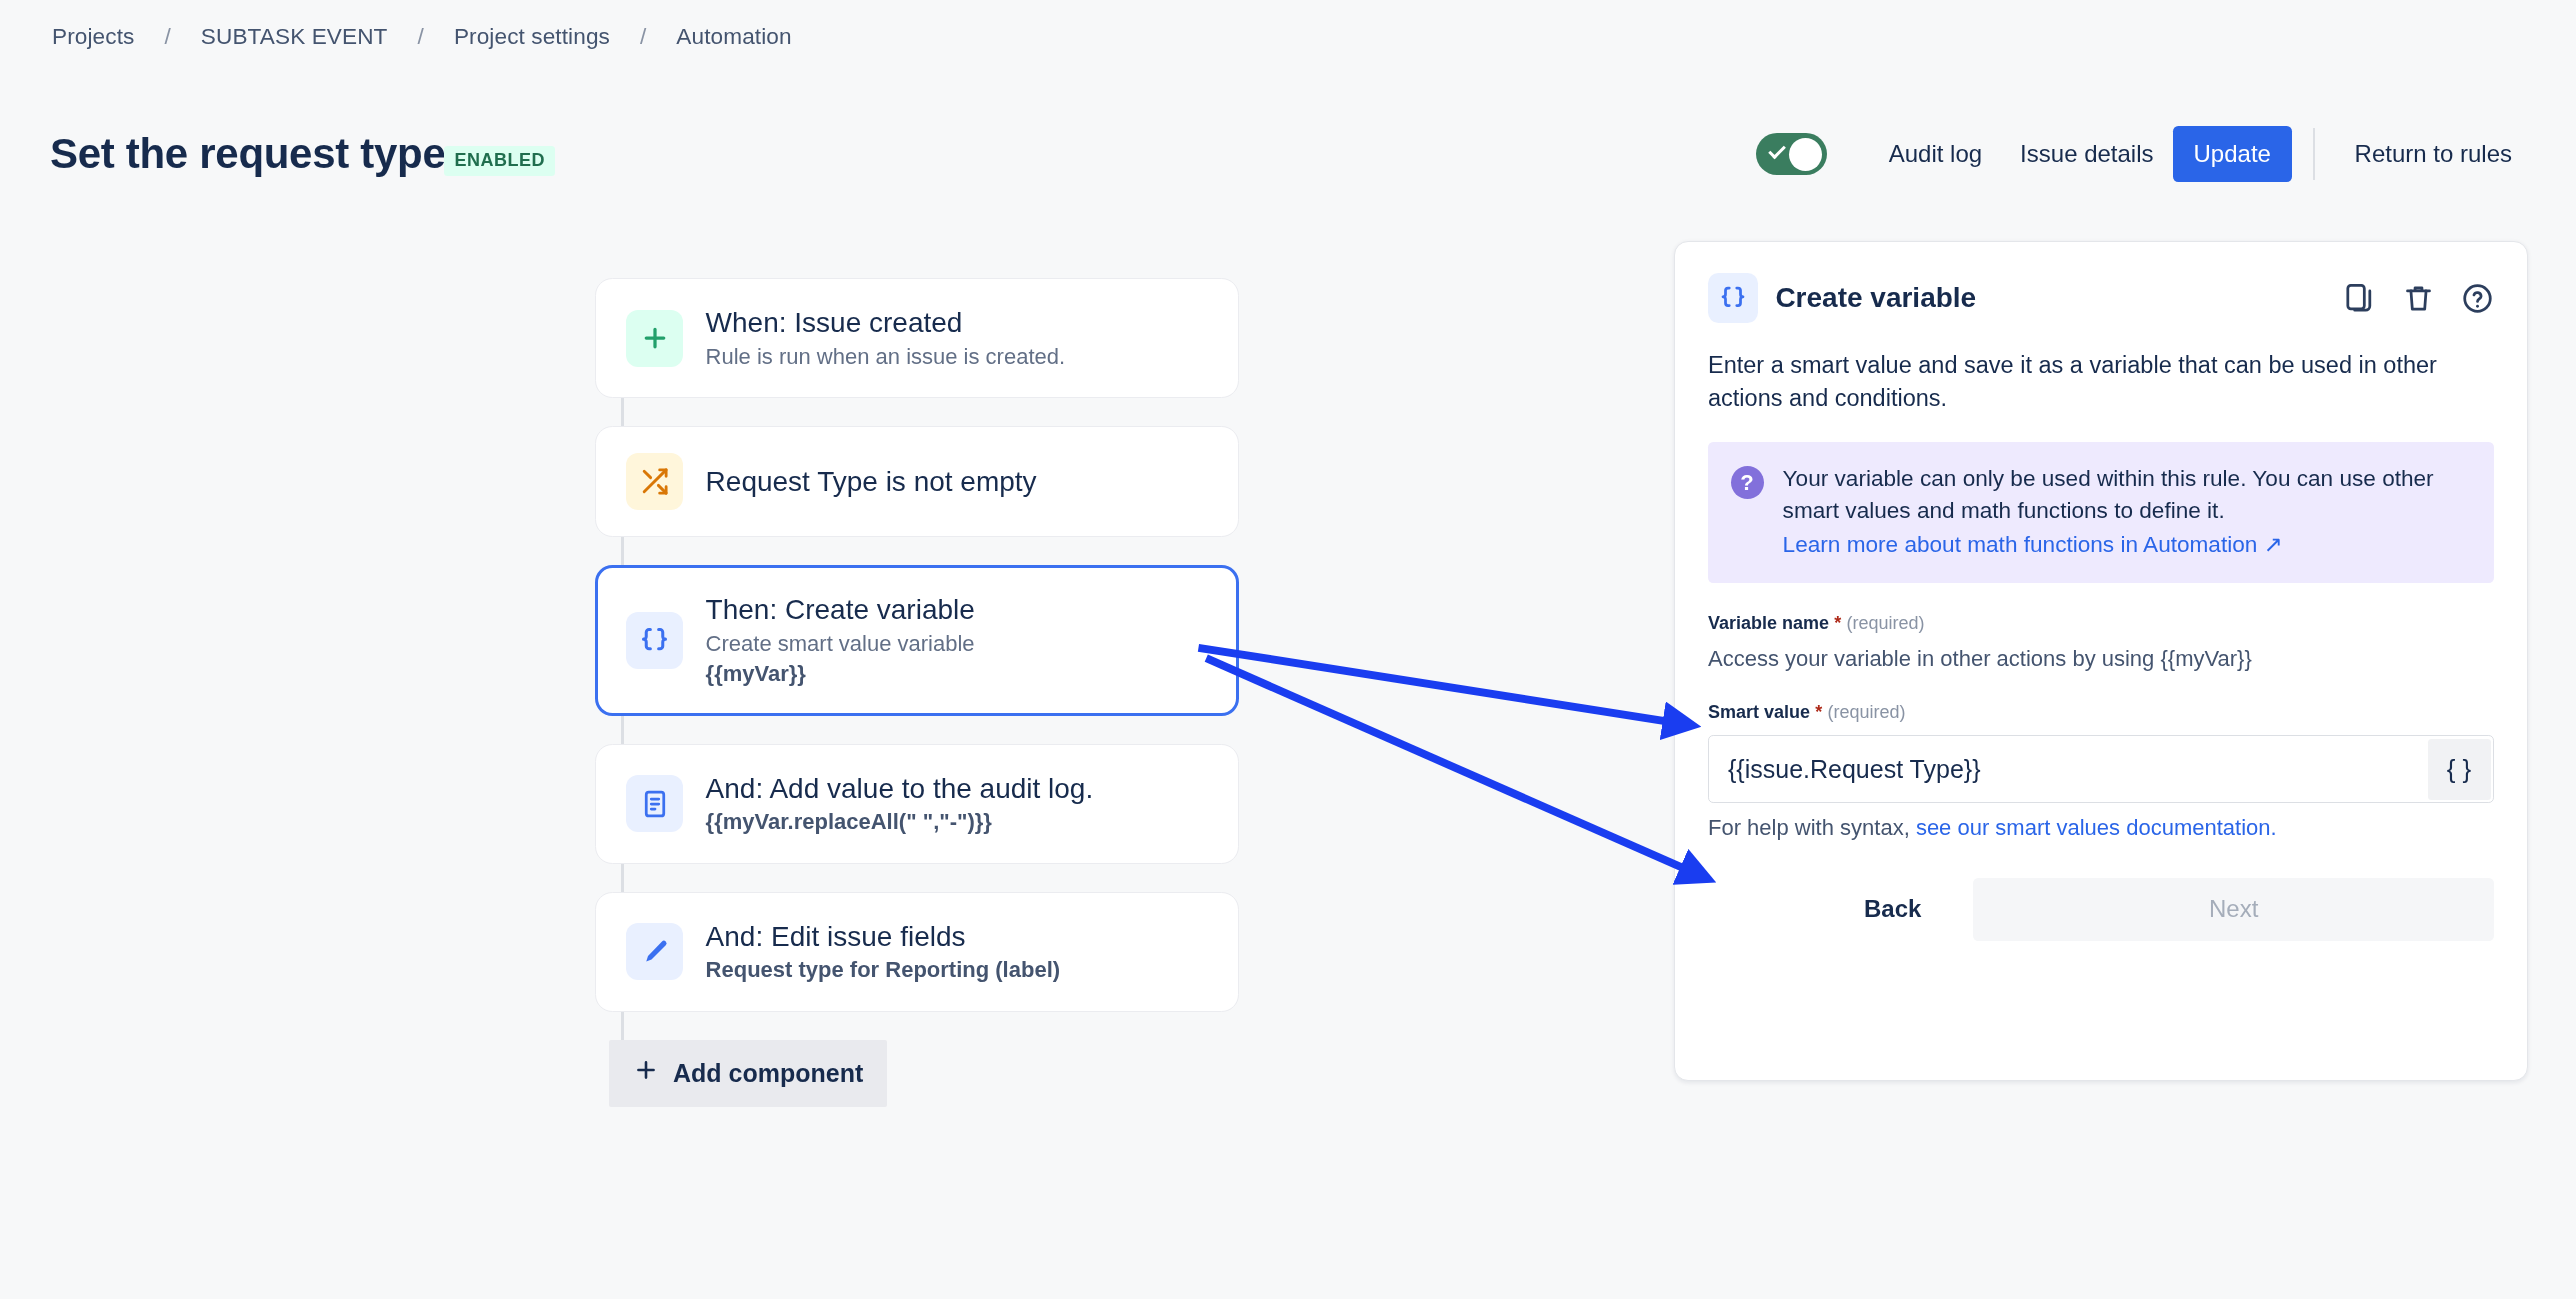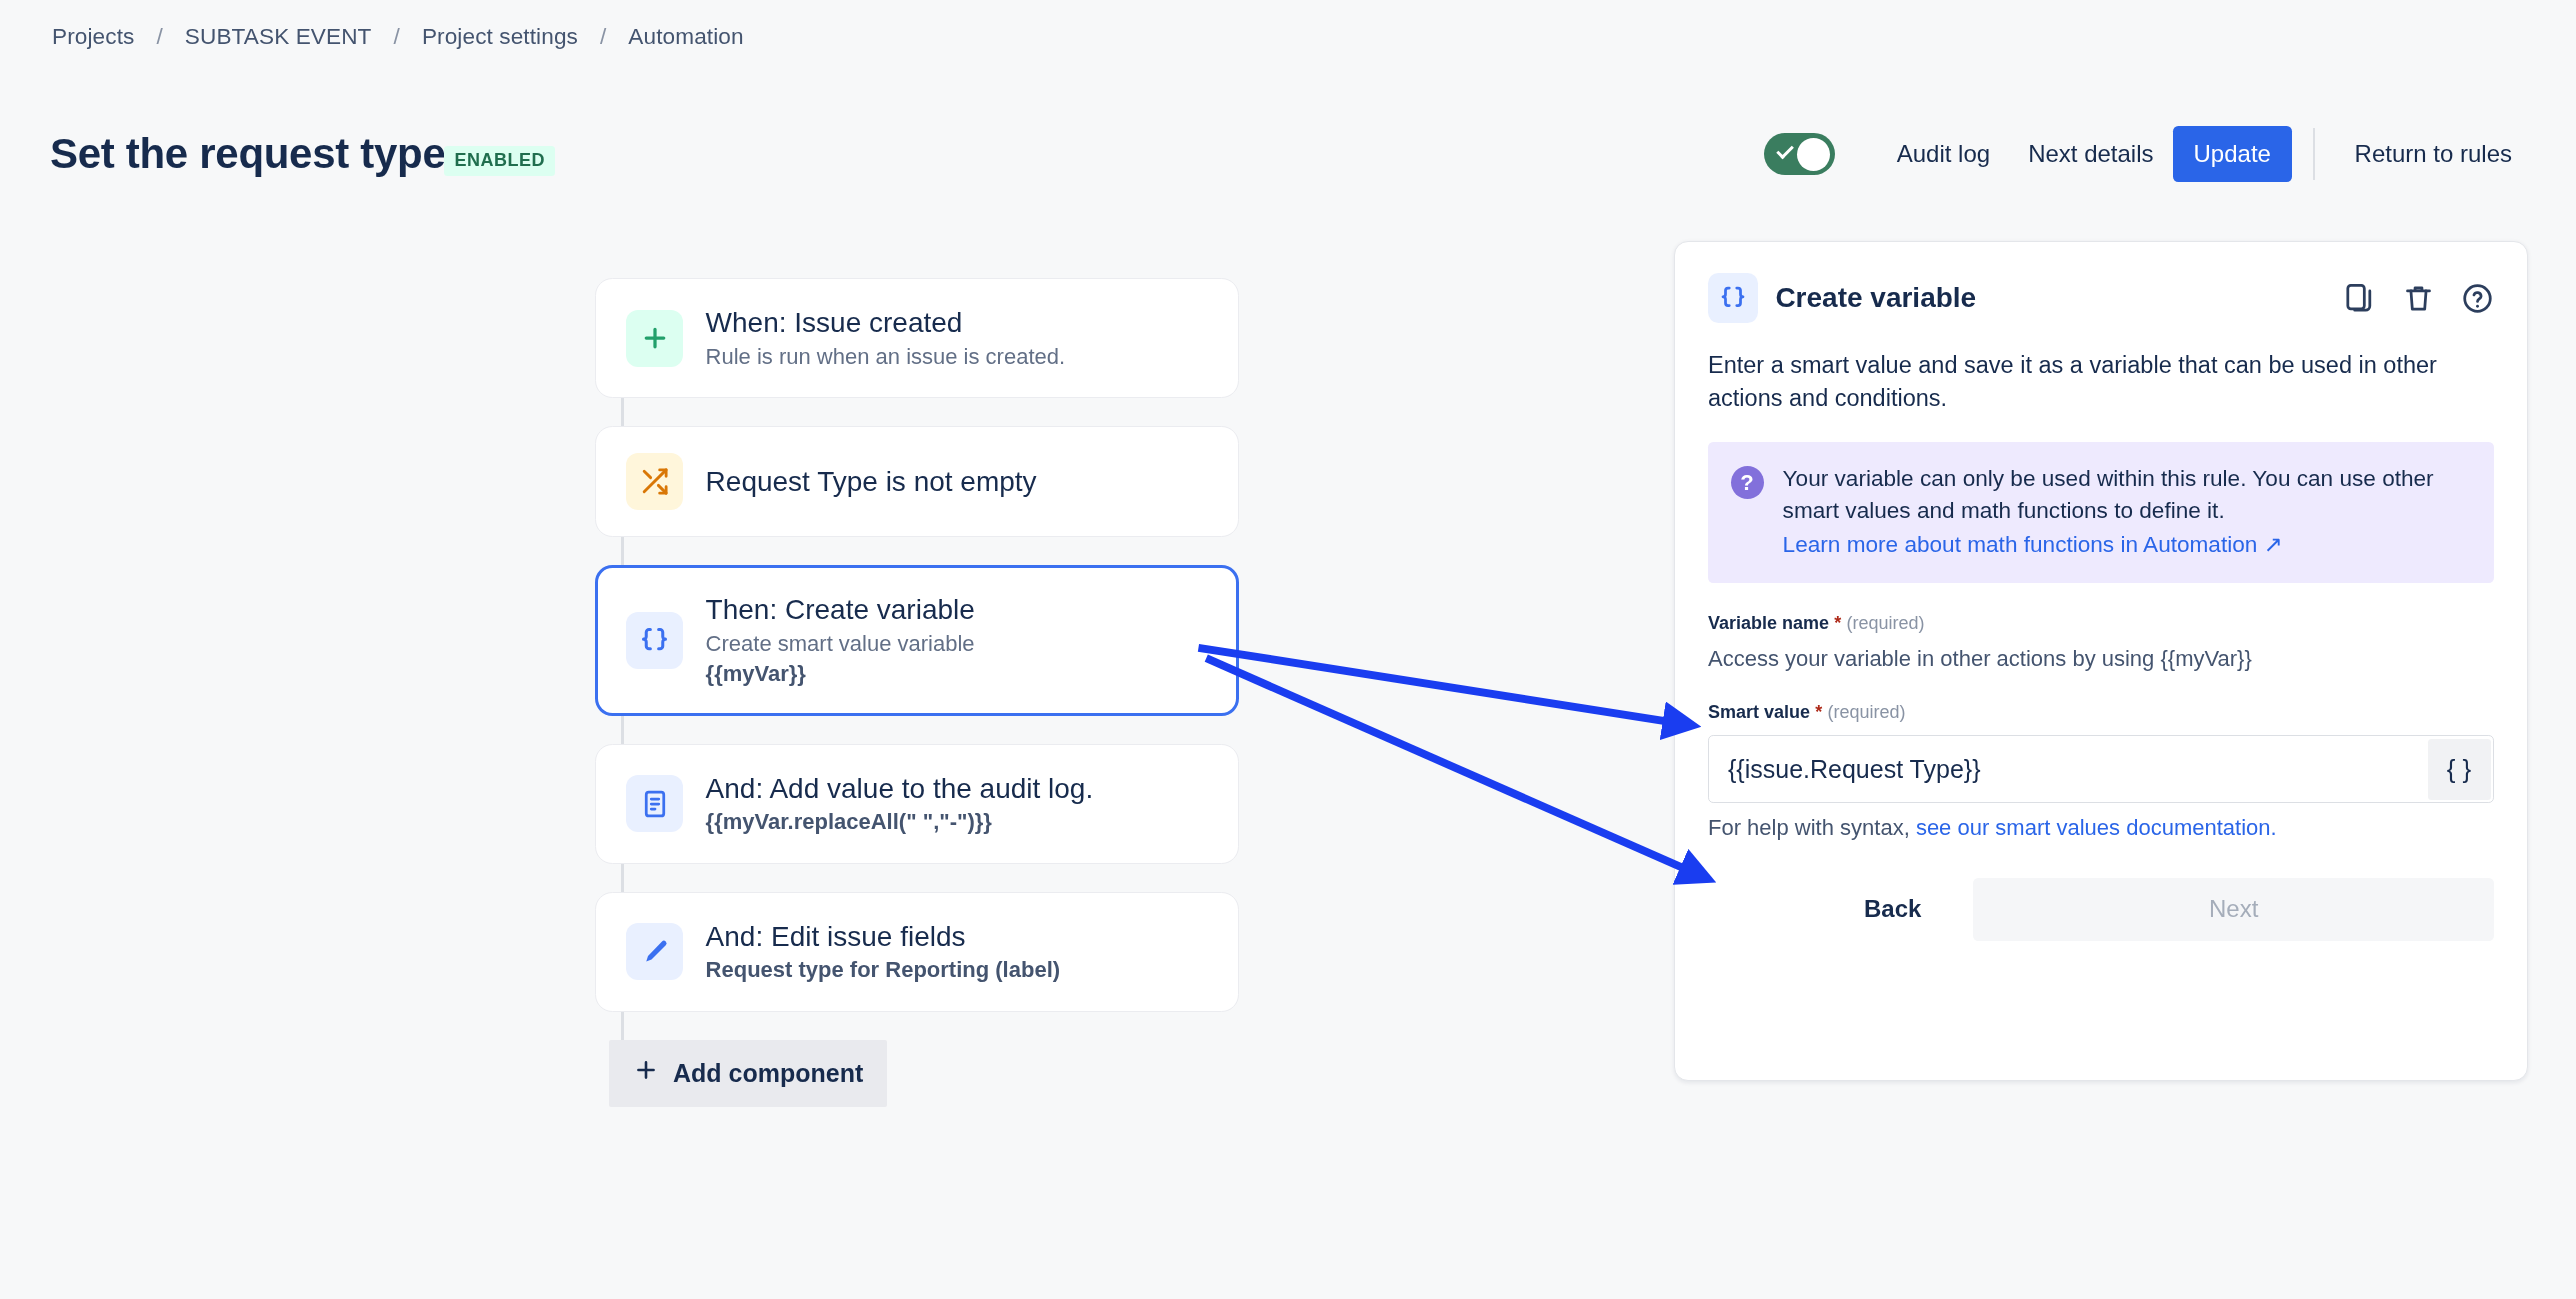--- a/index.html
+++ b/index.html
@@ -7,21 +7,21 @@
     width: 2576px; height: 1299px;
     background: #f7f8f9;
     font-family: "Liberation Sans", sans-serif;
     overflow: hidden;
   }
   .page { position: relative; width: 2576px; height: 1299px; }
 
   
   .breadcrumb {
     position: absolute; left: 52px; top: 24px;
-    display: flex; align-items: center; gap: 8px;
+    display: flex; align-items: center; gap: 16px;
     font-size: 22.6px; color: #44546f; letter-spacing: 0.1px;
   }
   .crumb { color: #44546f; text-decoration: none; white-space: nowrap; }
   .crumb-sep { color: #8993a4; margin: 0 14px; }
 
   
   .page-title {
     position: absolute; left: 50px; top: 130px;
     font-size: 42px; font-weight: 700; color: #172b4d; letter-spacing: -0.3px;
   }
@@ -189,21 +189,21 @@
 
   <h1 class="page-title">Set the request type</h1>
   <span class="enabled-badge">ENABLED</span>
 
   <div class="header-actions">
     <div class="toggle">
       <span class="tick"></span>
       <span class="knob"></span>
     </div>
     <span class="hdr-link">Audit log</span>
-    <span class="hdr-link">Next details</span>
+    <span class="hdr-link">Issue details</span>
     <button class="hdr-btn-primary">Update</button>
     <span class="hdr-divider"></span>
     <span class="hdr-link">Return to rules</span>
   </div>
 
   <div class="chain">
     <div class="chain-line"></div>
 
     
     <div class="card">

